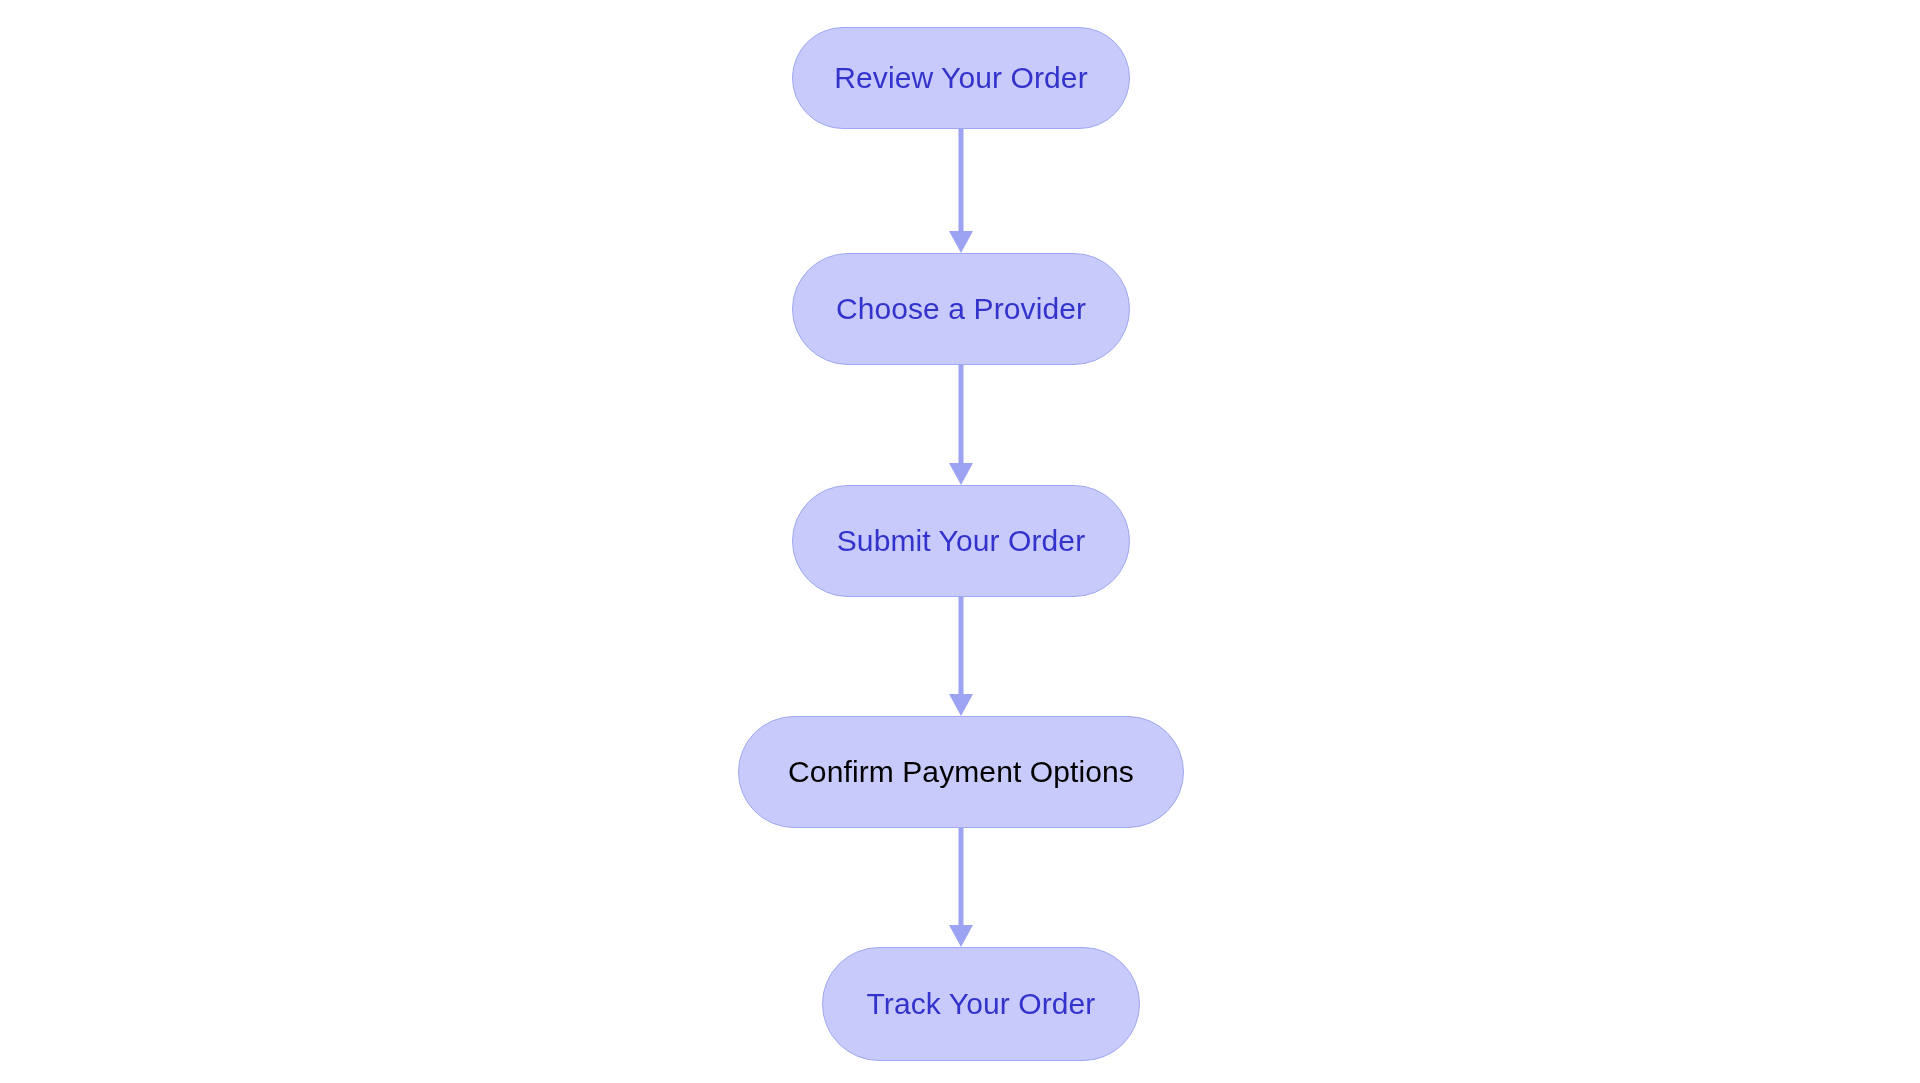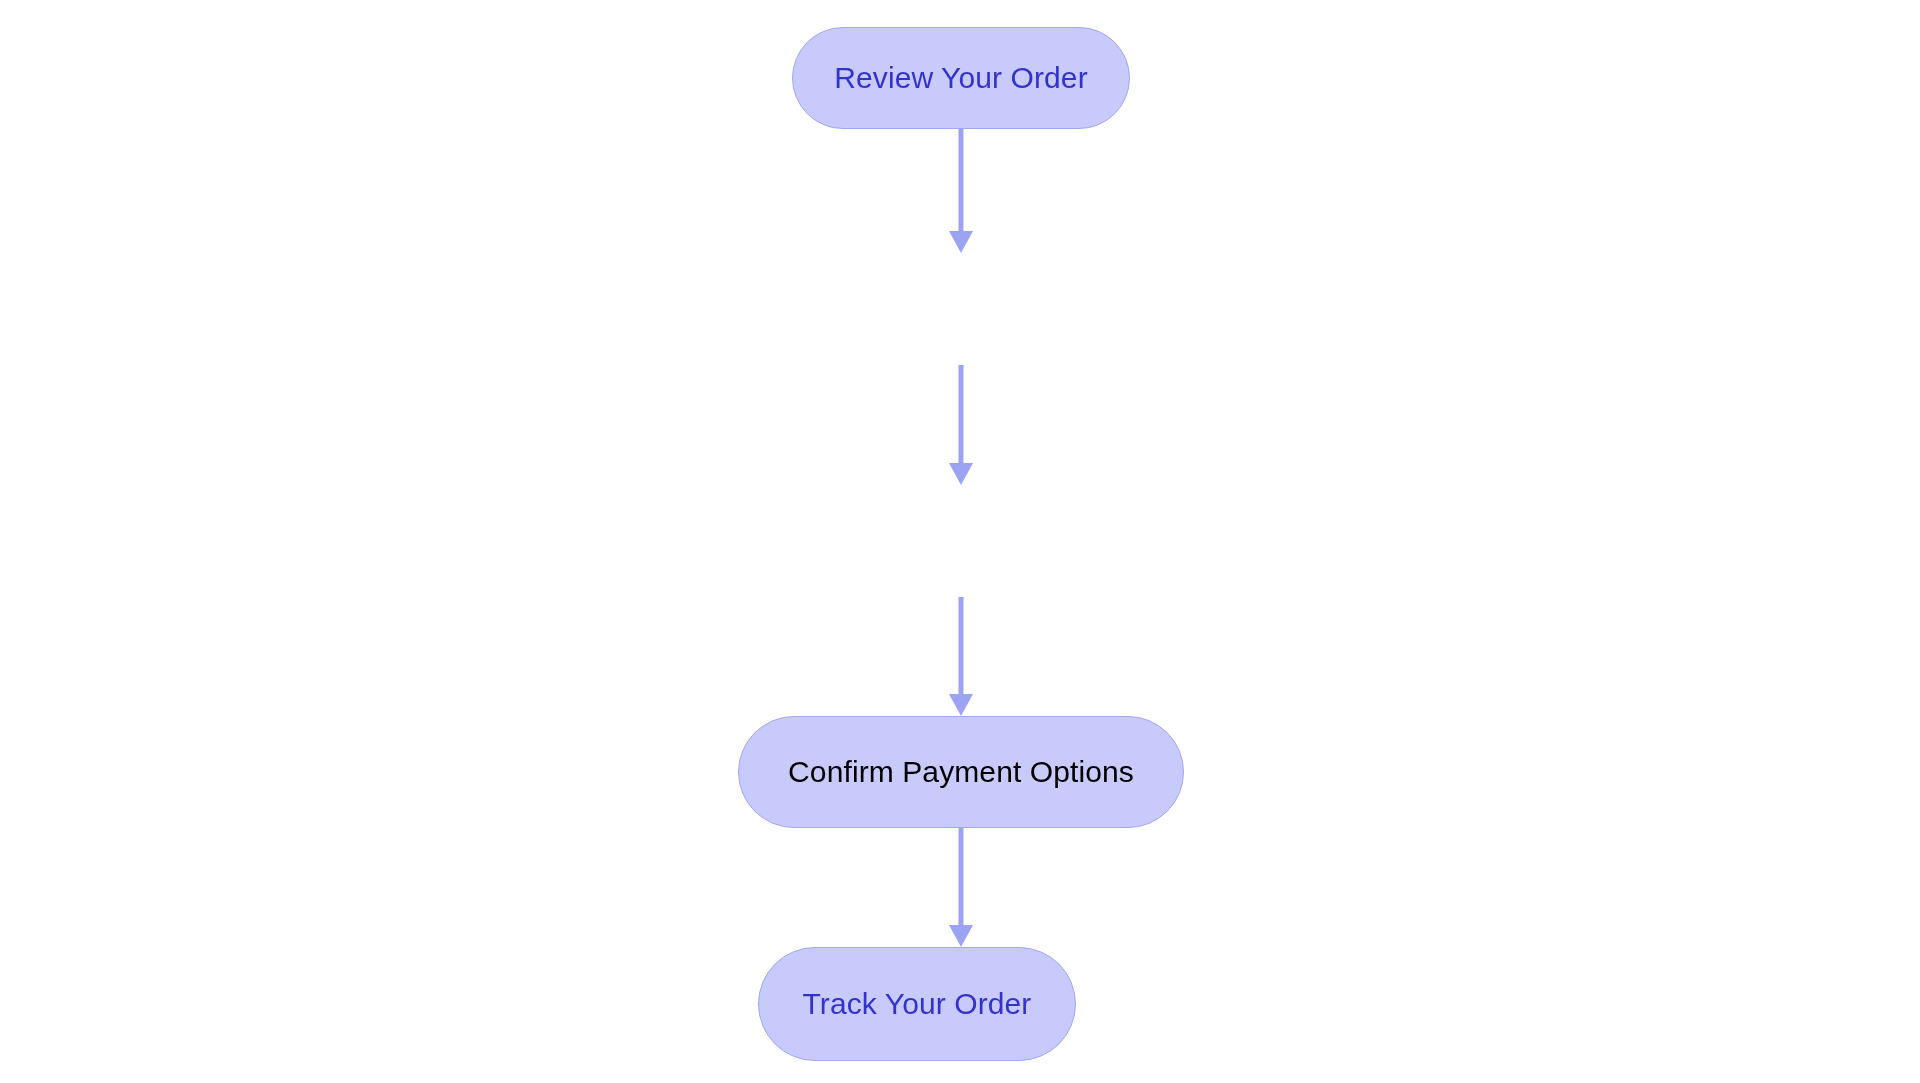--- a/index.html
+++ b/index.html
@@ -83,21 +83,27 @@
       <g>
         <rect x="958.5" y="828" width="5" height="97" fill="#9ba3f2"></rect>
         <polygon points="949,925 973,925 961,947" fill="#9ba3f2"></polygon>
       </g>
     </svg>
 
   <div id="flow-nodes">
       <div class="flow-node" style="left: 961px; top: 78px; width: 338px; height: 102px; background: rgb(199, 202, 251); border-color: rgb(160, 168, 240);">
         <span class="flow-node-label" style="color: rgb(51, 51, 204);">Review Your Order</span>
       </div>
+      <div class="flow-node" style="left: 961px; top: 309px; width: 338px; height: 112px; background: rgb(199, 202, 251); border-color: rgb(160, 168, 240);">
+        <span class="flow-node-label" style="color: rgb(51, 51, 204);">Choose a Provider</span>
+      </div>
+      <div class="flow-node" style="left: 961px; top: 541px; width: 338px; height: 112px; background: rgb(199, 202, 251); border-color: rgb(160, 168, 240);">
+        <span class="flow-node-label" style="color: rgb(51, 51, 204);">Submit Your Order</span>
+      </div>
       <div class="flow-node" style="left: 961px; top: 772px; width: 446px; height: 112px; background: rgb(199, 202, 251); border-color: rgb(160, 168, 240);">
         <span class="flow-node-label" style="color: #000000;">Confirm Payment Options</span>
       </div>
-      <div class="flow-node" style="left: 917px; top: 1004px; width: 318px; height: 114px; background: rgb(199, 202, 251); border-color: rgb(160, 168, 240); justify-content: center;">
+      <div class="flow-node" style="left: 981px; top: 1004px; width: 318px; height: 114px; background: rgb(199, 202, 251); border-color: rgb(160, 168, 240); justify-content: center;">
         <span class="flow-node-label" style="color: rgb(51, 51, 204);">Track Your Order</span>
       </div>
     </div>
 
 </div>
 
 </body></html>

